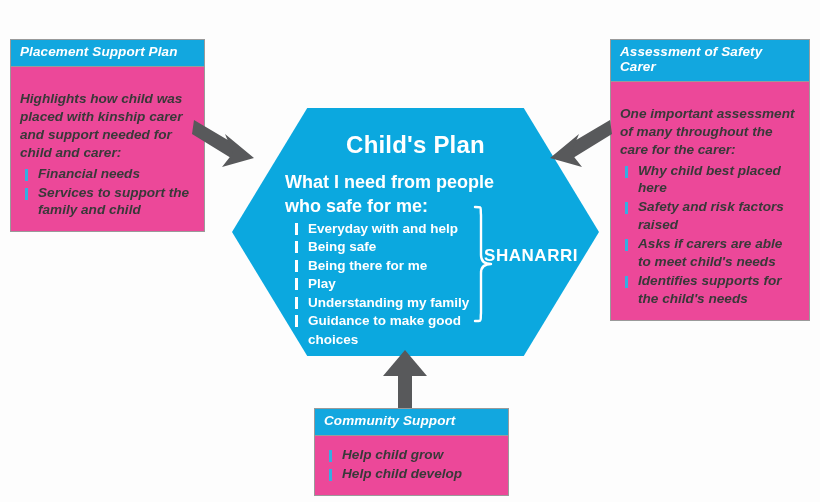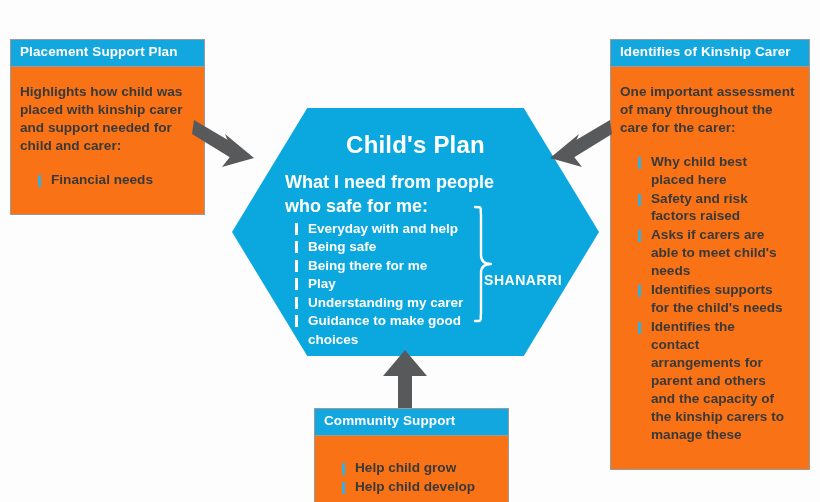--- a/index.html
+++ b/index.html
@@ -16,48 +16,49 @@
   #stage {
     position: relative;
     width: 820px;
     height: 502px;
     background: #fdfdfd;
   }
 
   
   .card {
     position: absolute;
-    background: #f97316;
+    background: #ec4899;
     border: 1px solid #9a9a9a;
     box-sizing: border-box;
     z-index: 5;
+    font-style: italic;
   }
   .card-header {
     background: #12A7DF;
     color: #ffffff;
     font-size: 13.5px;
     font-weight: bold;
     letter-spacing: .1px;
     padding: 5px 9px 6px 9px;
     line-height: 1.1;
     border-bottom: 1px solid #9a9a9a;
   }
   .card-body {
     padding: 7px 9px 9px 9px;
     color: #393939;
     font-size: 13.6px;
     font-weight: bold;
     line-height: 1.32;
   }
   .card-body .intro {
-    margin: 9px 0 0 0;
+    margin: 16px 0 0 0;
   }
   .bullets {
     list-style: none;
-    margin: 16px;
+    margin: 3px;
     padding: 0;
   }
   .bullets li {
     position: relative;
     padding-left: 15px;
     margin-top: 1px;
   }
   .bullets li::before {
     content: "";
     position: absolute;
@@ -132,22 +133,22 @@
   #brace {
     position: absolute;
     left: 240px;
     top: 97px;
     width: 22px;
     height: 118px;
   }
   #shanarri {
     position: absolute;
     left: 252px;
-    top: 164px;
-    font-size: 14px;
+    top: 138px;
+    font-size: 17px;
     font-weight: bold;
     letter-spacing: .55px;
     color: #ffffff;
     text-align: center;
   }
 
   
   .arrow {
     position: absolute;
     z-index: 6;
@@ -160,34 +161,34 @@
 <body>
 
 <div id="stage">
 
   <div class="card" id="box-placement">
     <div class="card-header">Placement Support Plan</div>
     <div class="card-body">
       <p class="intro">Highlights how child was placed with kinship carer and support needed for child and carer:</p>
       <ul class="bullets">
         <li>Financial needs</li>
+        <li>Services to support the family and child</li>
       </ul>
     </div>
   </div>
 
   <div class="card" id="box-assessment">
-    <div class="card-header">Identifies of Kinship Carer</div>
+    <div class="card-header">Assessment of Safety Carer</div>
     <div class="card-body">
       <p class="intro">One important assessment of many throughout the care for the carer:</p>
       <ul class="bullets">
         <li>Why child best placed here</li>
         <li>Safety and risk factors raised</li>
         <li>Asks if carers are able to meet child's needs</li>
         <li>Identifies supports for the child's needs</li>
-        <li>Identifies the contact arrangements for parent and others and the capacity of the kinship carers to manage these</li>
       </ul>
     </div>
   </div>
 
   <div class="card" id="box-community">
     <div class="card-header">Community Support</div>
     <div class="card-body">
       <ul class="bullets">
         <li>Help child grow</li>
         <li>Help child develop</li>
@@ -201,21 +202,21 @@
     <div id="hex-title">Child's Plan</div>
     <div id="hex-sub">
       <span>What I need from people</span><br>
       <span>who safe for me:</span>
     </div>
     <ul id="hex-list">
       <li>Everyday with and help</li>
       <li>Being safe</li>
       <li>Being there for me</li>
       <li>Play</li>
-      <li>Understanding my carer</li>
+      <li>Understanding my family</li>
       <li>Guidance to make good choices</li>
     </ul>
 
     <svg id="brace" viewBox="0 0 22 118">
       <path d="M3 2 C11 2, 8 2, 9 10 L9 50 C9 57, 13 59, 19 59
                C13 59, 9 61, 9 68 L9 108 C8 116, 11 116, 3 116" fill="none" stroke="#ffffff" stroke-width="2.4" stroke-linecap="round" stroke-linejoin="round"></path>
     </svg>
     <div id="shanarri">SHANARRI</div>
   </div>
 

